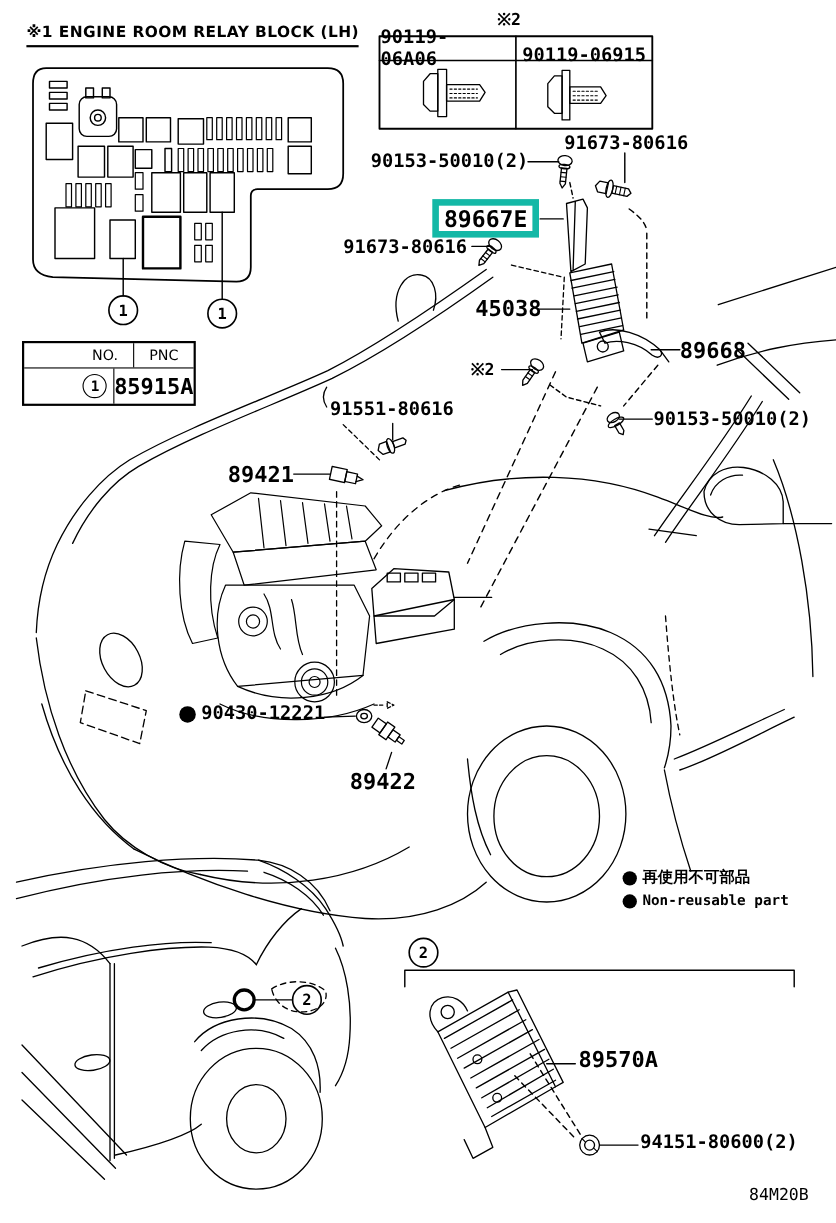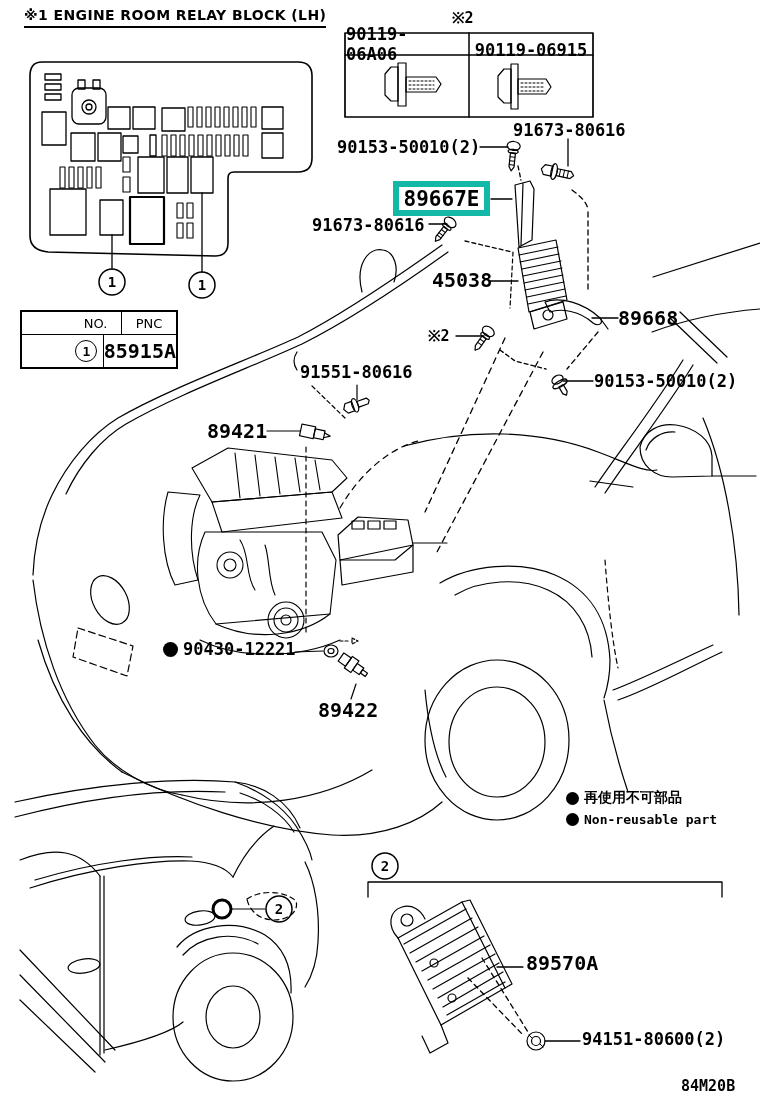--- a/index.html
+++ b/index.html
@@ -3,21 +3,21 @@
 <meta charset="utf-8">
 <style>
   html,body{margin:0;padding:0;background:#fff;}
   #stage{position:relative;width:760px;height:1112px;background:#ffffff;overflow:hidden;
          font-family:"DejaVu Sans Mono",monospace;color:#000;}
   #art{position:absolute;left:0;top:0;}
   .pn{position:absolute;font-family:"DejaVu Sans Mono",monospace;font-weight:700;
       font-size:17px;line-height:1.05;white-space:nowrap;color:#000;}
   .pn.lg{font-size:20px;}
   .pn.sm{font-size:15px;}
-  .note-title{position:absolute;left:24px;top:7px;font-family:"DejaVu Sans",sans-serif;
+  .note-title{position:absolute;left:24px;top:22px;font-family:"DejaVu Sans",sans-serif;
       font-weight:700;font-size:14px;letter-spacing:.4px;border-bottom:2px solid #000;
       padding-bottom:3px;white-space:nowrap;}
   .hl-box{position:absolute;left:393px;top:181px;width:97px;height:35px;border:6px solid #14b8a6;
       background:#fff;display:flex;align-items:center;justify-content:center;box-sizing:border-box;}
   .hl-box .t{font-family:"DejaVu Sans Mono",monospace;font-weight:700;font-size:21px;}
   .cellhead{position:absolute;display:flex;align-items:center;justify-content:center;
       font-family:"DejaVu Sans Mono",monospace;font-weight:700;font-size:17px;}
   .pnc{position:absolute;left:20px;top:310px;width:158px;border:2px solid #000;box-sizing:border-box;
       font-family:"DejaVu Sans",sans-serif;}
   .pnc .row{display:flex;padding-left:48px;}
@@ -33,21 +33,21 @@
   .refer{position:absolute;left:421px;top:512px;font-family:"DejaVu Sans Mono",monospace;
       font-weight:700;font-size:17px;line-height:21px;white-space:nowrap;}
   .refer .mark{font-size:14px;vertical-align:2px;}
   .refer .ind{padding-left:27px;}
   .bullet-row{position:absolute;display:flex;align-items:center;gap:5px;white-space:nowrap;}
   .dot{width:13px;height:13px;background:#000;border-radius:50%;flex:0 0 auto;}
   .legend-jp{font-family:"DejaVu Sans",sans-serif;font-weight:700;font-size:14px;}
   .legend-en{font-family:"DejaVu Sans Mono",monospace;font-weight:600;font-size:13px;}
   .gasket .dot{width:15px;height:15px;}
   .foot{position:absolute;left:681px;top:1077px;font-family:"DejaVu Sans Mono",monospace;
-      font-weight:700;font-size:15px;}
+      font-weight:400;font-size:15px;}
 </style>
 </head>
 <body>
 
 <div id="stage">
 
 <svg id="art" width="760" height="1112" viewBox="0 0 760 1112" fill="none" stroke="#000" stroke-width="1.3" stroke-linecap="round" stroke-linejoin="round">
 
   <g>
     <path d="M42,62 H298 Q312,62 312,76 V158 Q312,172 298,172 H234 Q228,172 228,178 V243 Q228,256 215,256 L48,252 Q30,250 30,236 V76 Q30,62 42,62 Z" stroke-width="1.6"></path>

